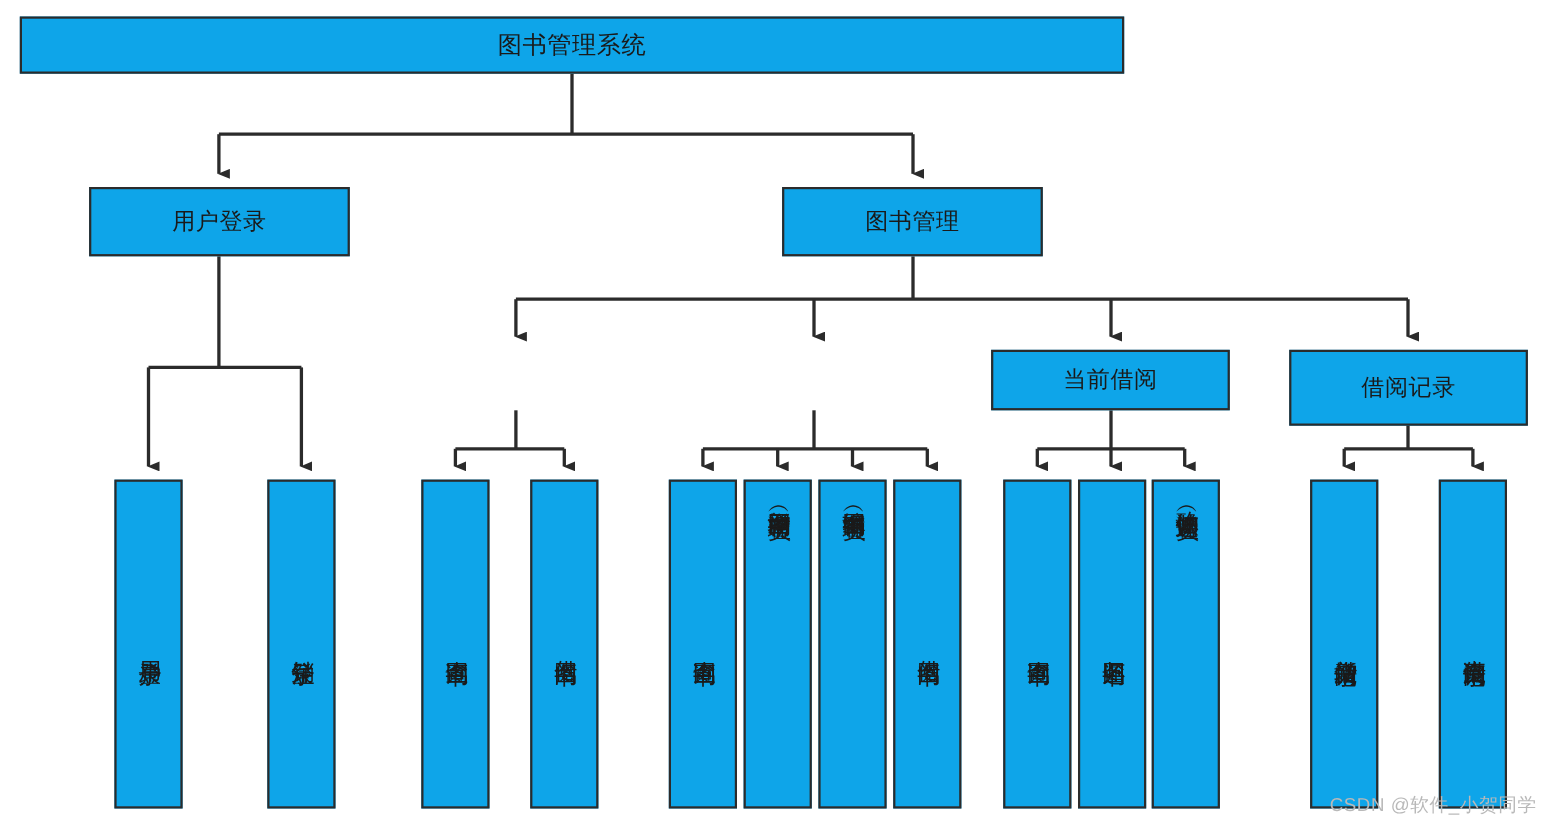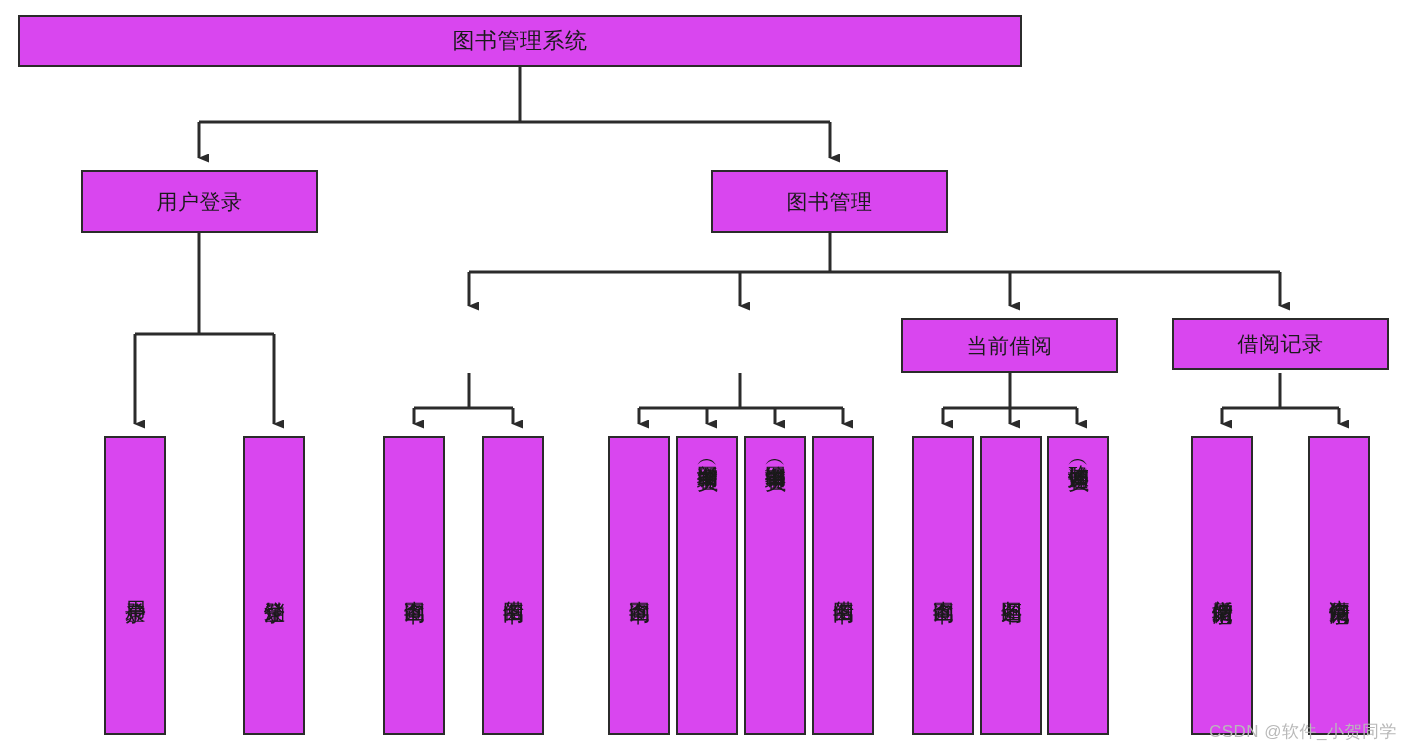--- a/index.html
+++ b/index.html
@@ -23,21 +23,21 @@
     left: 0;
     top: 0;
     width: 1405px;
     height: 747px;
     pointer-events: none;
   }
   .node {
     position: absolute;
     box-sizing: border-box;
     border: 2px solid #2b2b2b;
-    background: #d946ef;
+    background: #0ea5e9;
     display: flex;
     align-items: center;
     justify-content: center;
     color: #1a1a1a;
   }
   .node.horiz {
     font-size: 21px;
     letter-spacing: 0.5px;
     line-height: 1.1;
   }
@@ -139,21 +139,21 @@
   <div class="node horiz" style="left:81px; top:170px; width:237px; height:63px;">
     <span>用户登录</span>
   </div>
   <div class="node horiz" style="left:711px; top:170px; width:237px; height:63px;">
     <span>图书管理</span>
   </div>
 
   <div class="node horiz" style="left:901px; top:318px; width:217px; height:55px;">
     <span>当前借阅</span>
   </div>
-  <div class="node horiz" style="left:1172px; top:318px; width:217px; height:52px;">
+  <div class="node horiz" style="left:1172px; top:318px; width:217px; height:69px;">
     <span>借阅记录</span>
   </div>
 
   <div class="node vert center" style="left:104px; top:436px; width:62px; height:299px;">
     <span class="vert-label">用户登录</span>
   </div>
   <div class="node vert center" style="left:243px; top:436px; width:62px; height:299px;">
     <span class="vert-label">注销登录</span>
   </div>
 

